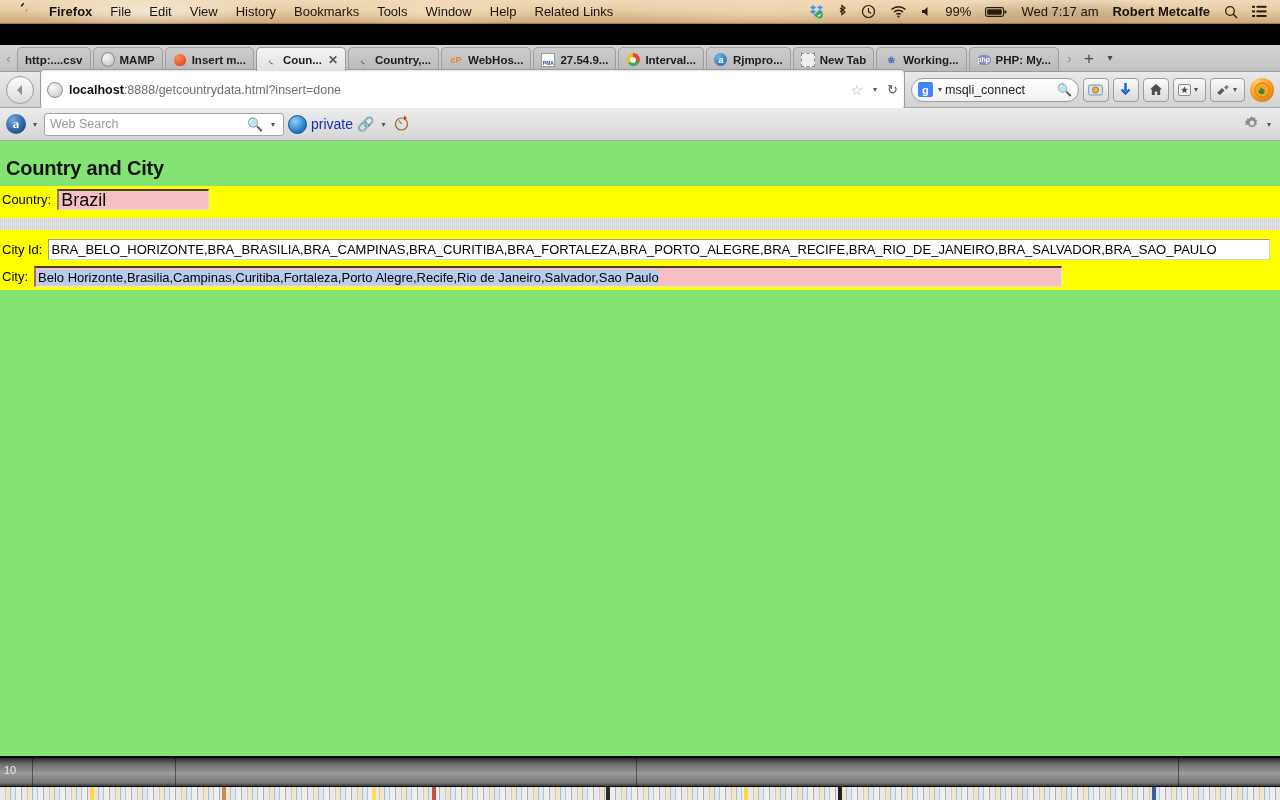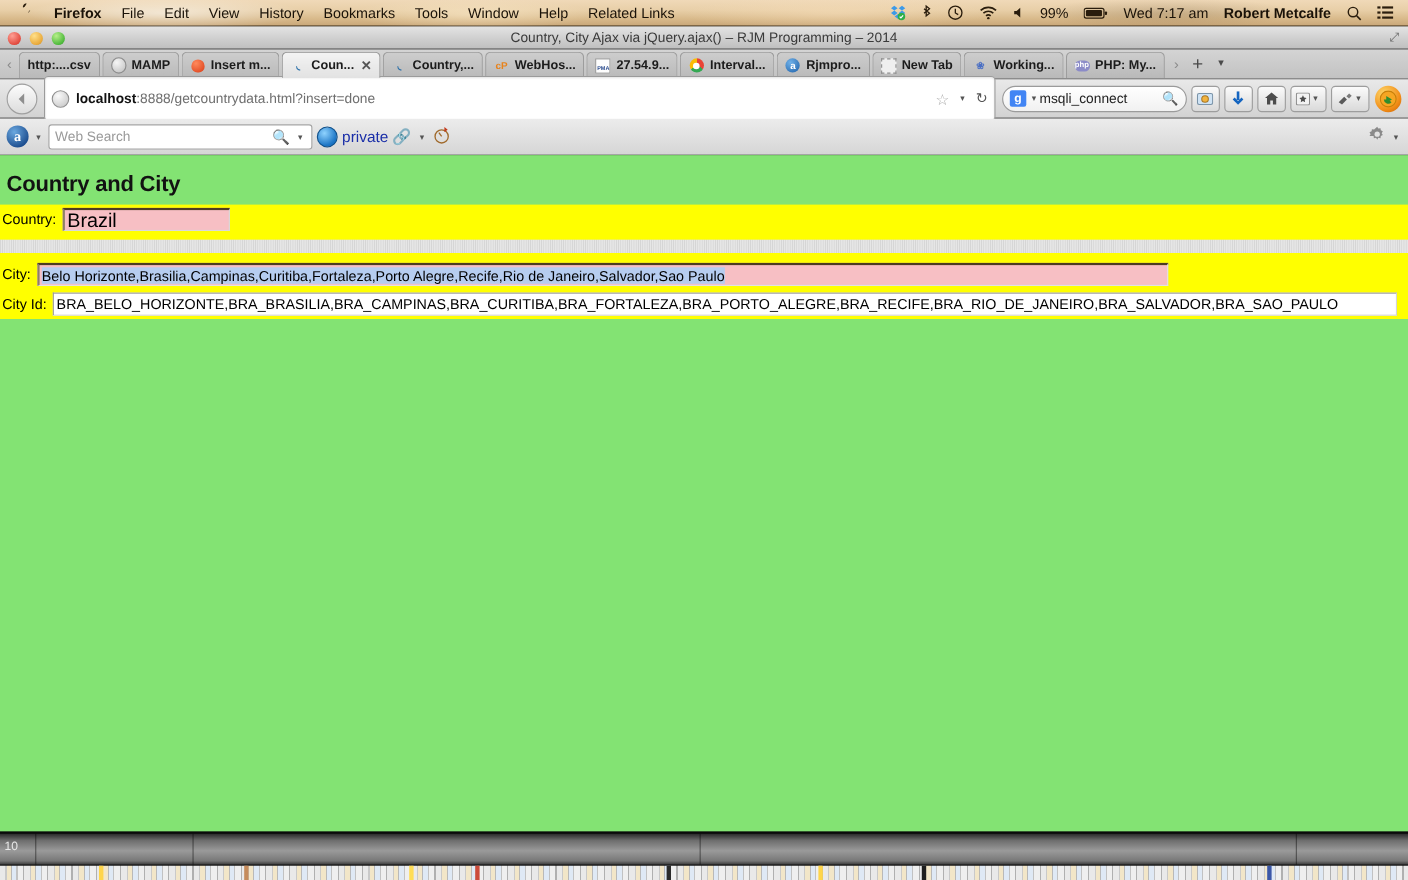--- a/index.html
+++ b/index.html
@@ -417,27 +417,20 @@
               <rect x="0" y="5.4" width="3" height="2"></rect>
               <rect x="4.5" y="5.4" width="10" height="2"></rect>
               <rect x="0" y="10" width="3" height="2"></rect>
               <rect x="4.5" y="10" width="10" height="2"></rect>
             </g>
           </svg>
       </span>
     </span>
   </div>
 
-  <div id="titlebar">
-    <span class="traffic tl-close"></span>
-    <span class="traffic tl-min"></span>
-    <span class="traffic tl-max"></span>
-    <div id="window-title">Country, City Ajax via jQuery.ajax() – RJM Programming – 2014</div>
-    <span style="position:absolute;right:8px;top:4px;color:#6a6a6a;font-size:11px;">⤢</span>
-  </div>
 
   <div id="tabstrip">
     <div class="tab-scroll-left">‹</div>
 
     <div class="tab">
       <span class="tab-label">http:....csv</span>
     </div>
 
     <div class="tab">
       <span class="fav">
@@ -618,27 +611,27 @@
 
     <div id="form-area">
       <div class="row">
         <label for="country-input">Country:</label>
         <input id="country-input" class="fld" type="text" value="Brazil" style="">
       </div>
 
       <hr class="divider">
 
       <div class="row">
+        <label>City Id:</label>
+        <span id="city-id-field" class="fake-field"><span>BRA_BELO_HORIZONTE,BRA_BRASILIA,BRA_CAMPINAS,BRA_CURITIBA,BRA_FORTALEZA,BRA_PORTO_ALEGRE,BRA_RECIFE,BRA_RIO_DE_JANEIRO,BRA_SALVADOR,BRA_SAO_PAULO</span></span>
+      </div>
+
+      <div class="row">
         <label>City:</label>
         <span id="city-input" class="fake-field"><span class="sel">Belo Horizonte,Brasilia,Campinas,Curitiba,Fortaleza,Porto Alegre,Recife,Rio de Janeiro,Salvador,Sao Paulo</span></span>
-      </div>
-
-      <div class="row">
-        <label>City Id:</label>
-        <span id="city-id-field" class="fake-field"><span>BRA_BELO_HORIZONTE,BRA_BRASILIA,BRA_CAMPINAS,BRA_CURITIBA,BRA_FORTALEZA,BRA_PORTO_ALEGRE,BRA_RECIFE,BRA_RIO_DE_JANEIRO,BRA_SALVADOR,BRA_SAO_PAULO</span></span>
       </div>
     </div>
   </div>
 
   <div id="bottom">
     <div class="dock-bar"></div>
     <div class="dock-seam" style="left:32px;"></div>
     <div class="dock-seam" style="left:175px;"></div>
     <div class="dock-seam" style="left:636px;"></div>
     <div class="dock-seam" style="left:1178px;"></div>

